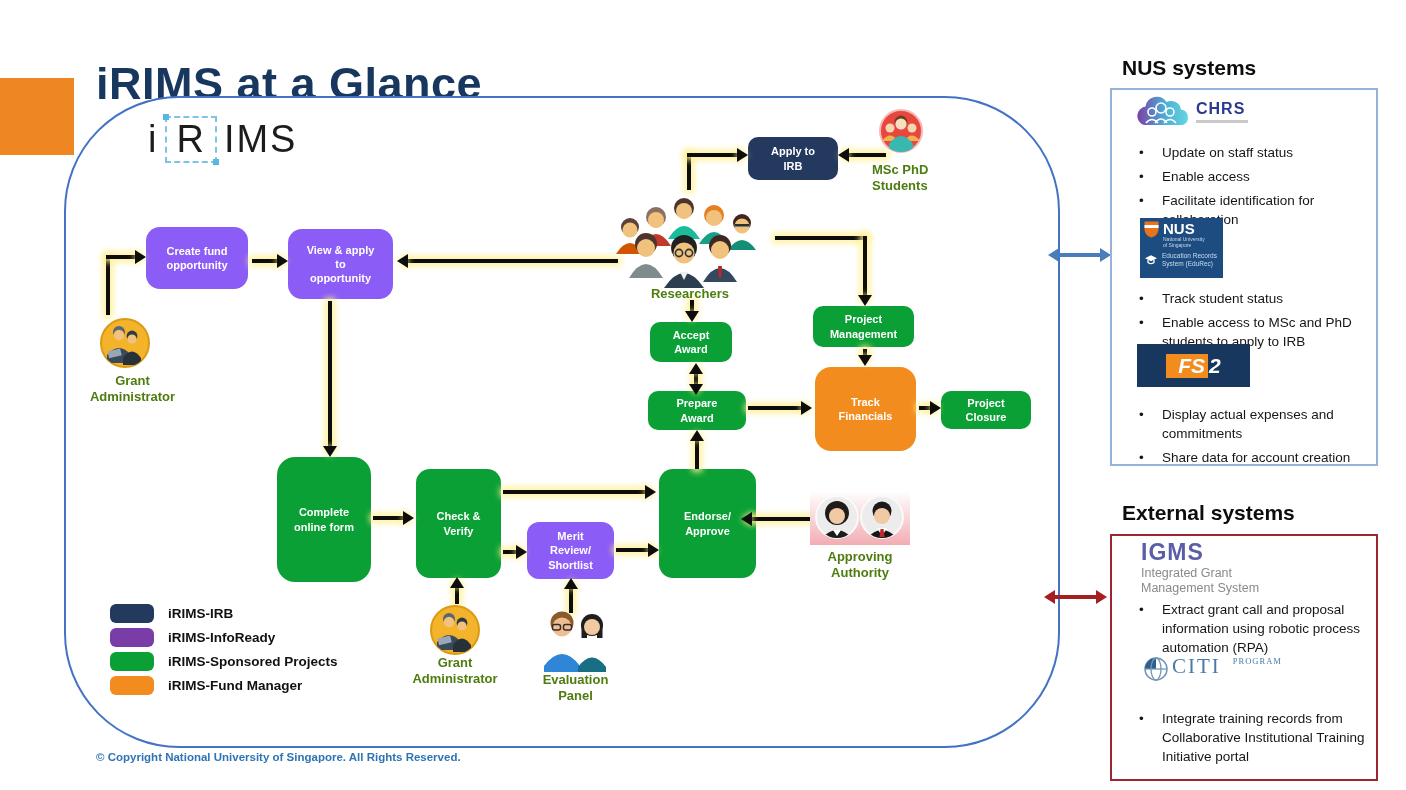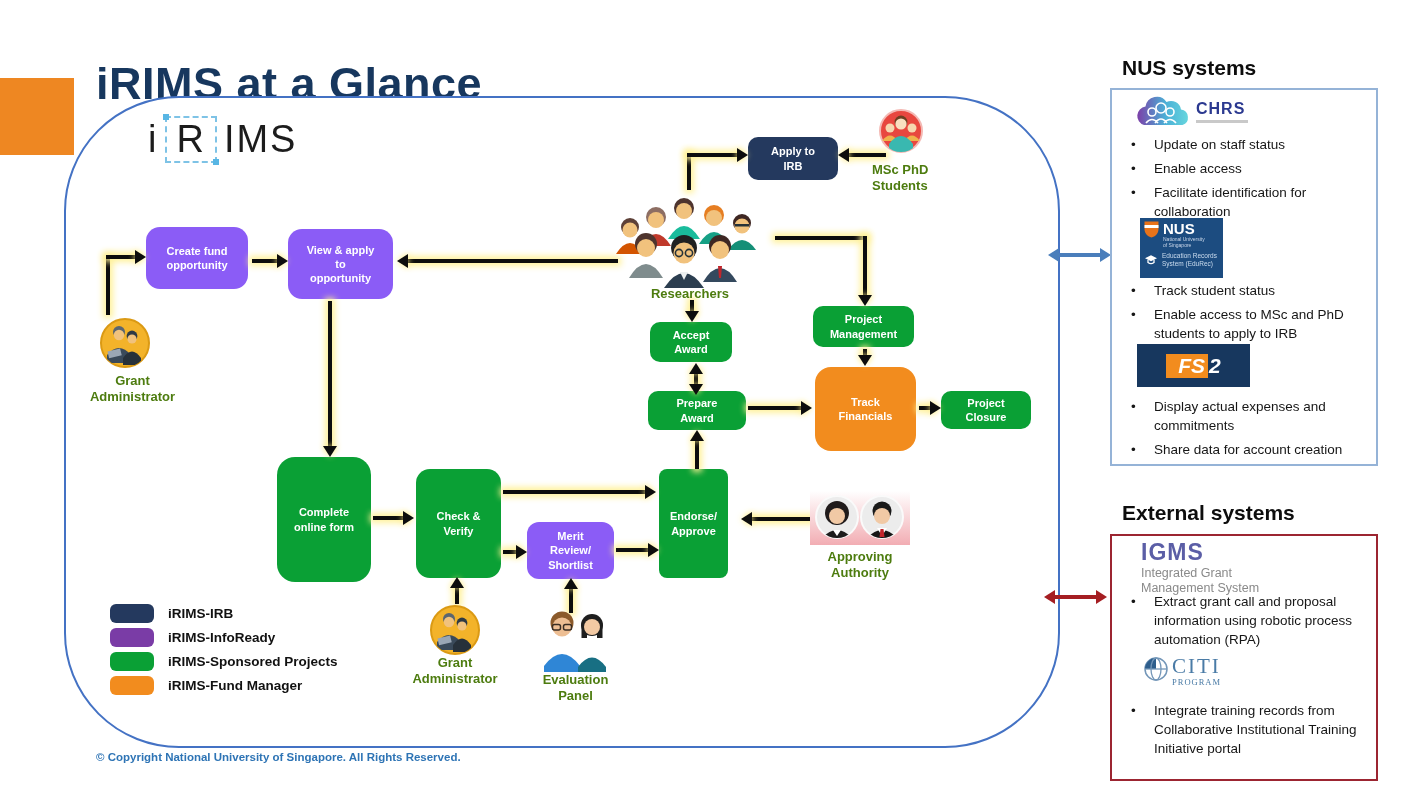--- a/index.html
+++ b/index.html
@@ -40,21 +40,21 @@
   .actor-label.left{text-align:left}
   
   .legend-row{position:absolute;display:flex;align-items:center;gap:14px}
   .swatch{width:44px;height:19px;border-radius:6px}
   .legend-label{font-weight:700;font-size:13.5px;color:#111}
   
   .sys-heading{position:absolute;font-weight:800;font-size:21px;color:#0d0d0d}
   .panel{position:absolute;background:#fff}
   .panel.nus{left:1110px;top:88px;width:264px;height:374px;border:2px solid #95B3D7}
   .panel.ext{left:1110px;top:534px;width:264px;height:243px;border:2px solid #9C2531}
-  .bullets{position:absolute;margin:4px;padding:0;list-style:none;width:240px}
+  .bullets{position:absolute;margin:12px;padding:0;list-style:none;width:240px}
   .bullets li{position:relative;padding-left:32px;font-size:13.5px;color:#161616;line-height:1.42;margin-bottom:5px}
   .bullets li::before{content:"\2022";position:absolute;left:9px;top:0}
   .chrs-wrap{position:absolute;left:1133px;top:94px;display:flex;align-items:center;gap:7px}
   .chrs-text{font-weight:800;font-size:16px;color:#2B3990;letter-spacing:1px;line-height:1}
   .chrs-tag{width:52px;height:3px;background:#C9C9C9;margin-top:3px}
   .edurec{position:absolute;left:1140px;top:218px;width:83px;height:60px;background:#1C4C80;
           padding:3px 4px;box-sizing:border-box}
   .edurec-top{display:flex;gap:4px;align-items:flex-start}
   .edurec-nus{font-weight:800;font-size:15px;color:#fff;line-height:1}
   .edurec-sub{font-size:5px;color:#C9D6E8;line-height:1.2;white-space:pre-line}
@@ -62,23 +62,23 @@
   .edurec-system{font-size:6.5px;color:#CBDCEE;line-height:1.25;white-space:pre-line}
   .fs2{position:absolute;left:1137px;top:344px;width:113px;height:43px;background:#17375E;
        display:flex;align-items:center;justify-content:center}
   .fs2 .fs{background:#F28C1E;color:#fff;font-weight:800;font-style:italic;font-size:21px;
            padding:1px 3px 2px 12px;line-height:1}
   .fs2 .two{color:#fff;font-weight:800;font-style:italic;font-size:21px;margin-left:1px;line-height:1}
   .igms{position:absolute;left:1141px;top:541px}
   .igms-name{font-size:23px;color:#5B5EA6;font-weight:600;letter-spacing:1px;line-height:1}
   .igms-sub{font-size:12.5px;color:#8A8A8A;line-height:1.2;white-space:pre-line;margin-top:2px}
   .citi{position:absolute;left:1143px;top:656px;display:flex;gap:3px}
-  .citi-col{display:flex;flex-direction:column}
+  .citi-col{display:flex;flex-direction:row}
   .citi-name{font-family:"Liberation Serif",serif;font-size:21px;color:#4A7BA6;letter-spacing:2px;line-height:1}
-  .citi-sub{font-family:"Liberation Serif",serif;font-size:8.5px;color:#4A7BA6;letter-spacing:1px;margin-left:0}
+  .citi-sub{font-family:"Liberation Serif",serif;font-size:8.5px;color:#4A7BA6;letter-spacing:1px;margin-left:12px}
   .copyright{position:absolute;left:96px;top:751px;font-size:11.5px;font-weight:600;color:#2E74B5}
 </style>
 </head>
 <body>
 
 <div class="orange-block"></div>
 <h1 class="slide-title">iRIMS at a Glance</h1>
 
 <div class="diagram-border"></div>
 
@@ -107,21 +107,21 @@
 Financials</div>
 <div class="node green" style="left:941px;top:391px;width:90px;height:38px">Project
 Closure</div>
 <div class="node green" style="left:277px;top:457px;width:94px;height:125px;border-radius:18px">Complete
 online form</div>
 <div class="node green" style="left:416px;top:469px;width:85px;height:109px;border-radius:14px">Check &amp;
 Verify</div>
 <div class="node purple" style="left:527px;top:522px;width:87px;height:57px;border-radius:12px">Merit
 Review/
 Shortlist</div>
-<div class="node green" style="left:659px;top:469px;width:69px;height:109px;border-radius:8px">Endorse/
+<div class="node green" style="left:659px;top:469px;width:97px;height:109px;border-radius:14px">Endorse/
 Approve</div>
 
 <div class="seg v" style="left:687px;top:153px;height:37px"></div>
 <div class="seg h" style="left:687px;top:153px;width:52px"></div>
 <div class="head r" style="left:737px;top:148px"></div>
 
 <div class="seg h" style="left:849px;top:153px;width:37px"></div>
 <div class="head l" style="left:838px;top:148px"></div>
 
 <div class="seg h" style="left:408px;top:259px;width:210px"></div>

